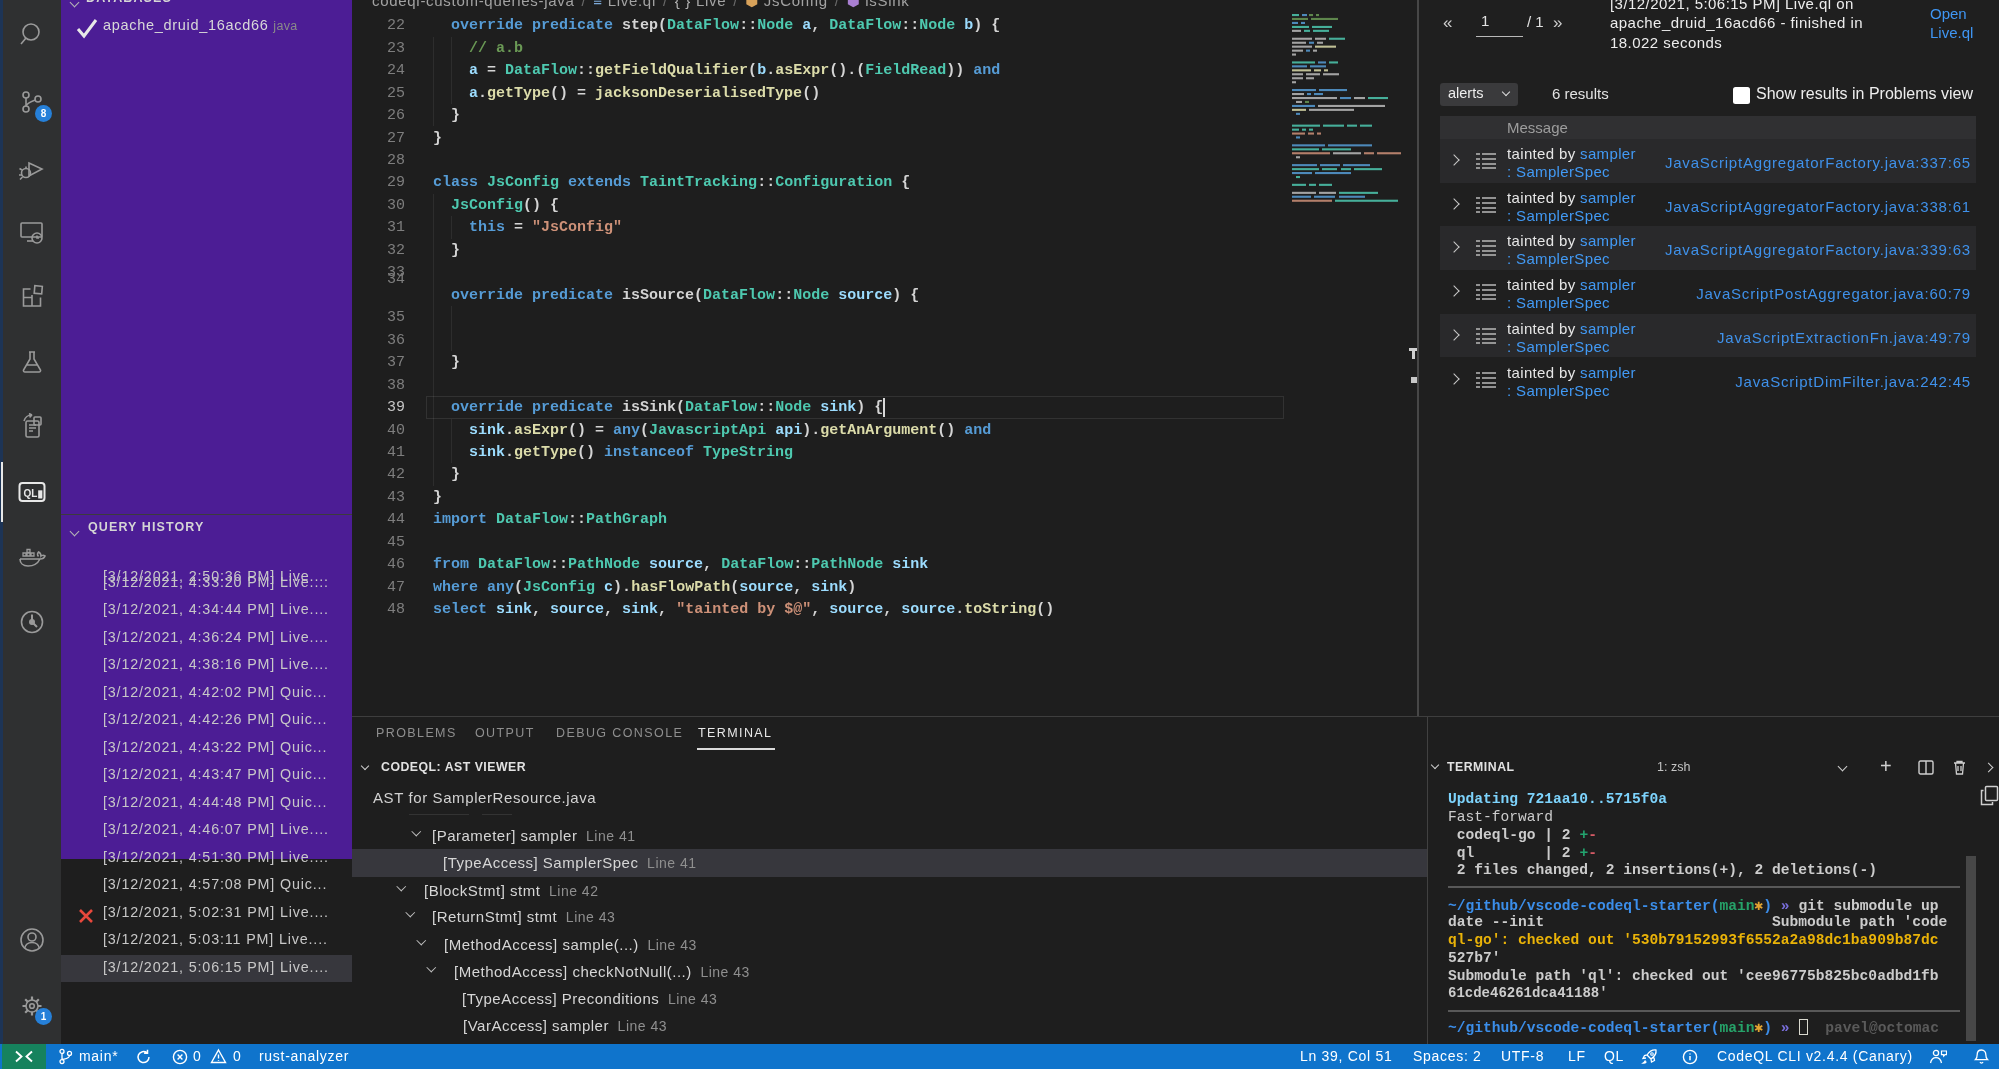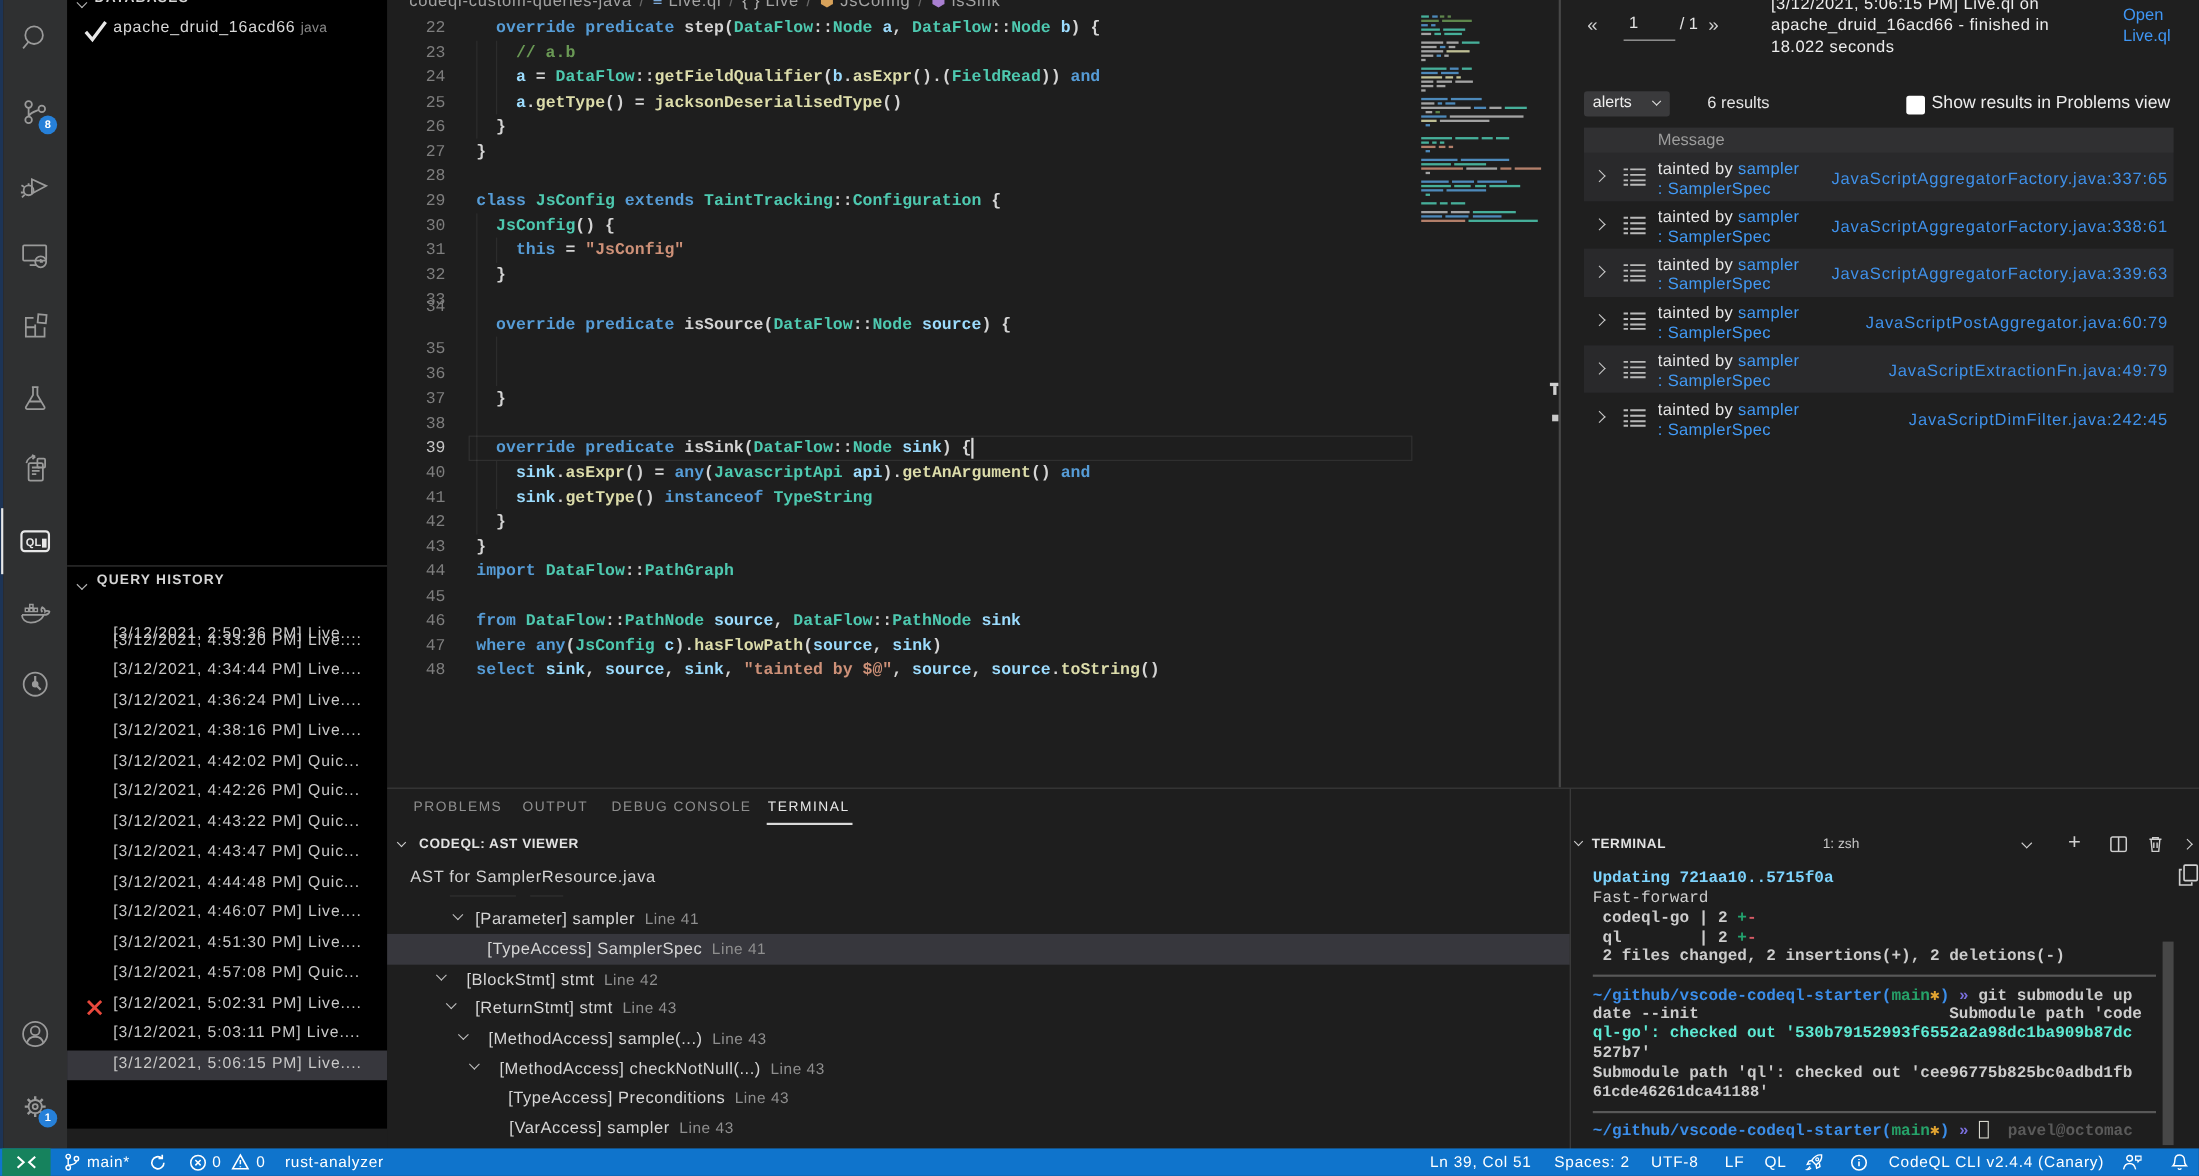--- a/index.html
+++ b/index.html
@@ -8,21 +8,21 @@
 .abs { position:absolute; }
 .mono { font-family:"Liberation Mono", monospace; }
 
 #navstrip { left:0; top:0; width:3px; height:1044px; background:#1d3456; }
 #activitybar { left:3px; top:0; width:58px; height:1044px; background:#2f3031; }
 .aicon { position:absolute; left:50%; transform:translateX(-50%); width:28px; height:28px; }
 .aicon svg { width:28px; height:28px; stroke:#9a9a9a; fill:none; stroke-width:1.6; }
 .badge { position:absolute; right:-6px; bottom:-5px; width:17px; height:17px; border-radius:50%; background:#2680d9; color:#fff; font-size:10px; font-weight:bold; text-align:center; line-height:17px; }
 #qlactive { position:absolute; left:-2px; top:462px; width:2px; height:60px; background:#e8e8e8; }
 
-#sidebar { left:61px; top:0; width:291px; height:1026px; background:#000000;text-decoration:underline; }
+#sidebar { left:61px; top:0; width:291px; height:859px; background:#4c1d95;text-decoration:underline; }
 .sbhead { position:absolute; left:0; width:100%; font-size:12.5px; font-weight:bold; color:#d5d5d5; letter-spacing:1.1px; }
 .sbitem { position:absolute; left:42px; font-size:14.3px; letter-spacing:0.85px; color:#c8c8c8; white-space:nowrap; }
 .chev { display:inline-block; width:10px; height:10px; border-right:1.6px solid #b6b6b6; border-bottom:1.6px solid #b6b6b6; transform:rotate(45deg); }
 
 #editor { left:352px; top:0; width:1065px; height:716px; background:#1e1e1e; overflow:hidden; }
 .lnum { position:absolute; left:0; width:53px; height:23px; line-height:23px; text-align:right; color:#7e7e7e; font-size:15px; font-family:"Liberation Mono", monospace; }
 .cline { position:absolute; left:81px; height:23px; line-height:23px; font-size:15px; font-family:"Liberation Mono", monospace; font-weight:bold; white-space:pre; color:#d4d4d4; }
 .k { color:#569cd6; } .t { color:#4ec9b0; } .f { color:#dcdcaa; } .v { color:#9cdcfe; } .s { color:#ce9178; } .c { color:#6a9955; }
 
 #rpanel { left:1419px; top:0; width:580px; height:716px; background:#1f1f1f; }
@@ -452,21 +452,21 @@
       <path d="M3.5 5.5 h-2 v14 h11 v-2.5" fill="none" stroke="#cfcfcf" stroke-width="1.5"></path>
     </svg>
   <div class="abs mono" style="left:1096px; top:73.0px; height:18px; line-height:18px; font-size:14.6px; font-weight:bold; color:#7dd3fc; white-space:pre;text-align:center;">Updating 721aa10..5715f0a</div>
   <div class="abs mono" style="left:1096px; top:91.0px; height:18px; line-height:18px; font-size:14.6px; font-weight:normal; color:#cccccc; white-space:pre;">Fast-forward</div>
   <div class="abs mono" style="left:1096px; top:109.0px; height:18px; line-height:18px; font-size:14.6px; font-weight:bold; color:#cccccc; white-space:pre;"> codeql-go | 2 <span style="color:#23a46f;">+</span><span style="color:#d65b66;">-</span></div>
   <div class="abs mono" style="left:1096px; top:127.0px; height:18px; line-height:18px; font-size:14.6px; font-weight:bold; color:#cccccc; white-space:pre;"> ql        | 2 <span style="color:#23a46f;">+</span><span style="color:#d65b66;">-</span></div>
   <div class="abs mono" style="left:1096px; top:144.0px; height:18px; line-height:18px; font-size:14.6px; font-weight:bold; color:#cccccc; white-space:pre;"> 2 files changed, 2 insertions(+), 2 deletions(-)</div>
   <div class="abs" style="left:1096px; top:169px; width:512px; height:1.5px; background:#585858;"></div>
   <div class="abs mono" style="left:1096px; top:180.0px; height:18px; line-height:18px; font-size:14.6px; font-weight:bold; color:#cccccc; white-space:pre;"><span style="color:#3b8eea;">~/github/vscode-codeql-starter(</span><span style="color:#26a269;">main</span><span style="color:#e2a431;">✱</span><span style="color:#3b8eea;">)</span> <span style="color:#7a6fdd;">»</span> git submodule up</div>
   <div class="abs mono" style="left:1096px; top:196.0px; height:18px; line-height:18px; font-size:14.6px; font-weight:bold; color:#cccccc; white-space:pre;">date --init                          Submodule path 'code</div>
-  <div class="abs mono" style="left:1096px; top:214.0px; height:18px; line-height:18px; font-size:14.6px; font-weight:bold; color:#5eead4; white-space:pre;">ql-go': checked out '530b79152993f6552a2a98dc1ba909b87dc</div>
+  <div class="abs mono" style="left:1096px; top:214.0px; height:18px; line-height:18px; font-size:14.6px; font-weight:bold; color:#eab308; white-space:pre;">ql-go': checked out '530b79152993f6552a2a98dc1ba909b87dc</div>
   <div class="abs mono" style="left:1096px; top:232.0px; height:18px; line-height:18px; font-size:14.6px; font-weight:bold; color:#cccccc; white-space:pre;">527b7'</div>
   <div class="abs mono" style="left:1096px; top:250.0px; height:18px; line-height:18px; font-size:14.6px; font-weight:bold; color:#cccccc; white-space:pre;">Submodule path 'ql': checked out 'cee96775b825bc0adbd1fb</div>
   <div class="abs mono" style="left:1096px; top:267.0px; height:18px; line-height:18px; font-size:14px; font-weight:bold; color:#cccccc; white-space:pre;">61cde46261dca41188'</div>
   <div class="abs" style="left:1096px; top:293px; width:512px; height:1.5px; background:#585858;"></div>
   <div class="abs mono" style="left:1096px; top:302.0px; height:18px; line-height:18px; font-size:14.6px; font-weight:bold; color:#cccccc; white-space:pre;"><span style="color:#3b8eea;">~/github/vscode-codeql-starter(</span><span style="color:#26a269;">main</span><span style="color:#e2a431;">✱</span><span style="color:#3b8eea;">)</span> <span style="color:#7a6fdd;">»</span><span style="display:inline-block; width:9px; height:16px; border:1.4px solid #d9d9cf; vertical-align:-3px; margin-left:9px;"></span><span style="color:#5a5a5a;">  pavel@octomac</span></div>
   <div class="abs" style="left:1614px; top:139px; width:10px; height:185px; background:rgba(121,121,121,0.45);"></div>
 </div>
 <div id="statusbar" class="abs">
   <div class="abs" style="left:2px; top:0; width:44px; height:25px; background:#16825d;">
       <svg style="position:absolute;left:11px;top:5px;" width="22" height="15" viewBox="0 0 22 15">

